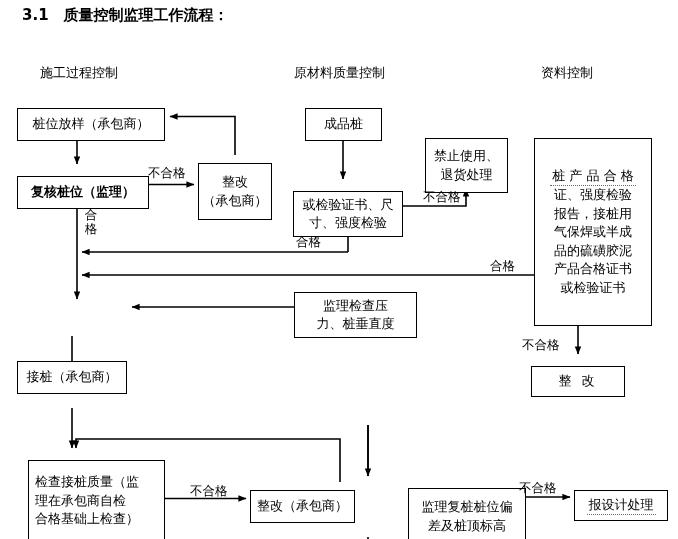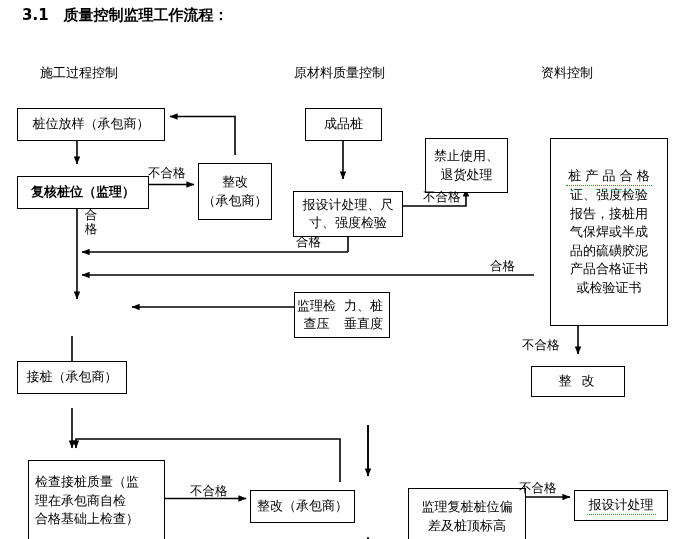--- a/index.html
+++ b/index.html
@@ -130,30 +130,30 @@
     <span class="tx">检查接桩质量（监</span>
     <span class="tx">理在承包商自检</span>
     <span class="tx">合格基础上检查）</span>
   </div>
 
   <div class="node" style="left:305px;top:100px;width:77px;height:33px;">
     <span class="tx">成品桩</span>
   </div>
 
   <div class="node" style="left:293px;top:183px;width:110px;height:46px;flex-direction:column;">
-    <span class="tx">报设计处理、尺</span>
+    <span class="tx">或检验证书、尺</span>
     <span class="tx">寸、强度检验</span>
   </div>
 
   <div class="node" style="left:425px;top:130px;width:83px;height:55px;flex-direction:column;">
     <span class="tx">禁止使用、</span>
     <span class="tx">退货处理</span>
   </div>
 
-  <div class="node" style="left:294px;top:284px;width:96px;height:46px;">
+  <div class="node" style="left:294px;top:284px;width:123px;height:46px;flex-direction:column;">
     <span class="tx">监理检查压</span>
     <span class="tx">力、桩垂直度</span>
   </div>
 
   <div class="node" style="left:250px;top:482px;width:105px;height:33px;">
     <span class="tx">整改（承包商）</span>
   </div>
 
   <div class="node" style="left:408px;top:480px;width:118px;height:57px;flex-direction:column;">
     <span class="tx">监理复桩桩位偏</span>
@@ -161,21 +161,21 @@
   </div>
 
   <div class="node" style="left:574px;top:482px;width:94px;height:31px;">
     <span class="tx spell">报设计处理</span>
   </div>
 
   <div class="node" style="left:531px;top:358px;width:94px;height:31px;">
     <span class="tx sp">整 改</span>
   </div>
 
-  <div class="node" style="left:550px;top:130px;width:118px;height:188px;flex-direction:column;justify-content:center;">
+  <div class="node" style="left:534px;top:130px;width:118px;height:188px;flex-direction:column;justify-content:center;">
     <span class="tx spell">桩 产 品 合 格</span>
     <span class="tx">证、强度检验</span>
     <span class="tx">报告，接桩用</span>
     <span class="tx">气保焊或半成</span>
     <span class="tx">品的硫磺胶泥</span>
     <span class="tx">产品合格证书</span>
     <span class="tx">或检验证书</span>
   </div>
 
   <div class="edgelabel" style="left:148px;top:165px;">不合格</div>

